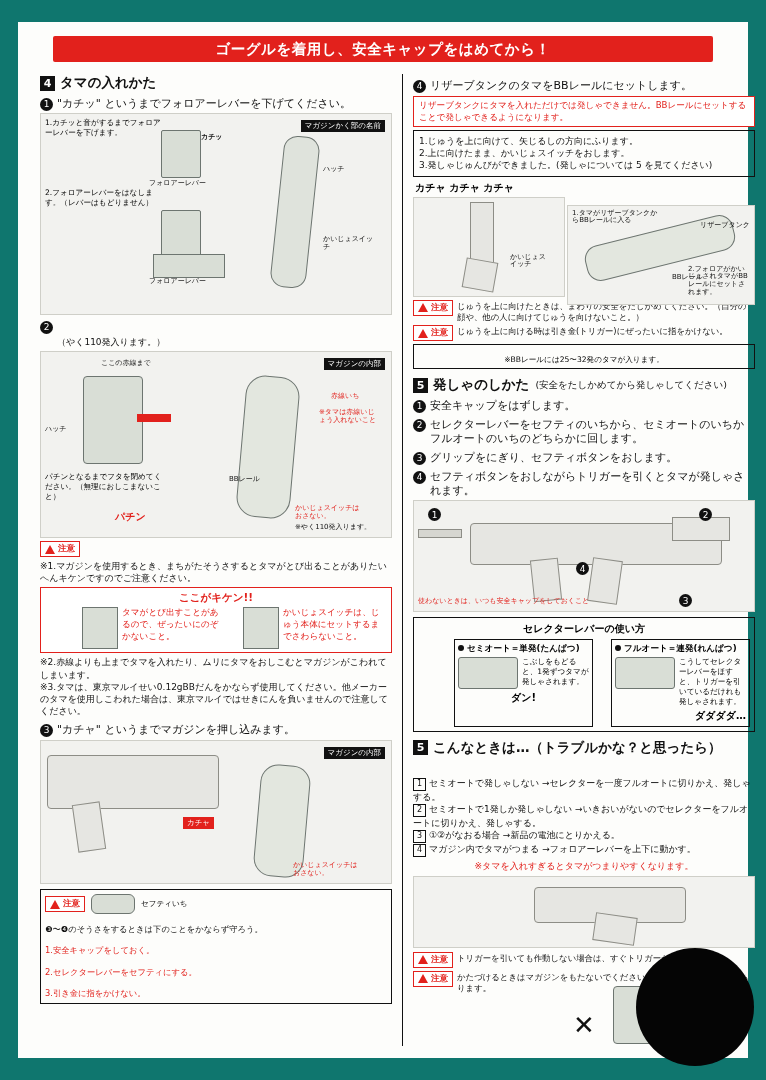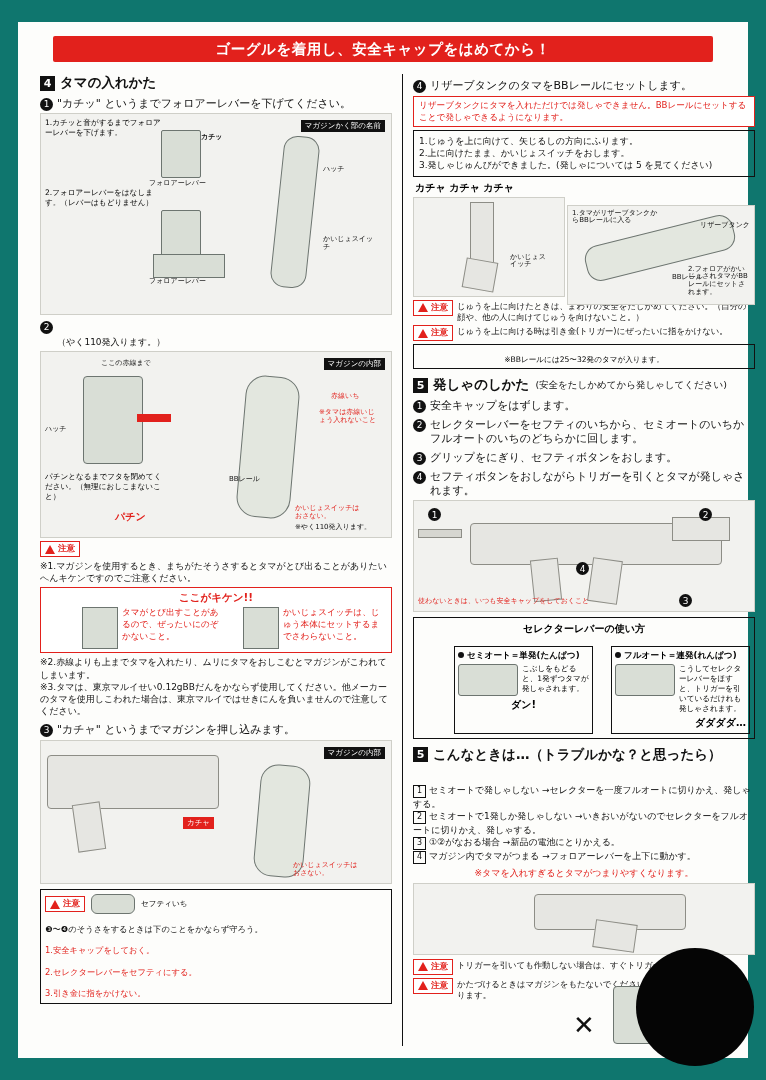--- a/index.html
+++ b/index.html
@@ -248,21 +248,21 @@
         <div style="position:absolute;left:4px;top:28px;width:42px;height:7px;background:#d6d6d0;border:1px solid #8d8d86;"></div>
         <div class="circnum" style="position:absolute;left:14px;top:6px;">1</div>
         <div class="circnum" style="position:absolute;right:38px;top:6px;">2</div>
         <div class="circnum" style="position:absolute;right:58px;bottom:4px;">3</div>
         <div class="circnum" style="position:absolute;left:162px;top:60px;">4</div>
         <div class="lblred" style="left:4px;bottom:6px;">使わないときは、いつも安全キャップをしておくこと</div>
       </div>
 
       <div class="boxborder" style="margin-top:5px;padding:4px;">
         <div style="text-align:center;font-size:10px;font-weight:bold;">セレクターレバーの使い方</div>
-        <div class="twocol" style="margin-top:10px;">
+        <div class="twocol" style="margin-top:3px;">
           <div class="mini">
             <h4><span class="bulletdot"></span><span>セミオート＝単発(たんぱつ)</span></h4>
             <div style="display:flex;gap:4px;">
               <div class="mag" style="position:relative;width:58px;height:30px;flex:0 0 auto;border-radius:3px;"></div>
               <div class="sm">こぶしをもどると、1発ずつタマが発しゃされます。</div>
             </div>
             <div style="text-align:center;font-weight:bold;font-size:10px;margin-top:2px;">ダン!</div>
           </div>
           <div class="mini">
             <h4><span class="bulletdot"></span><span>フルオート＝連発(れんぱつ)</span></h4>

